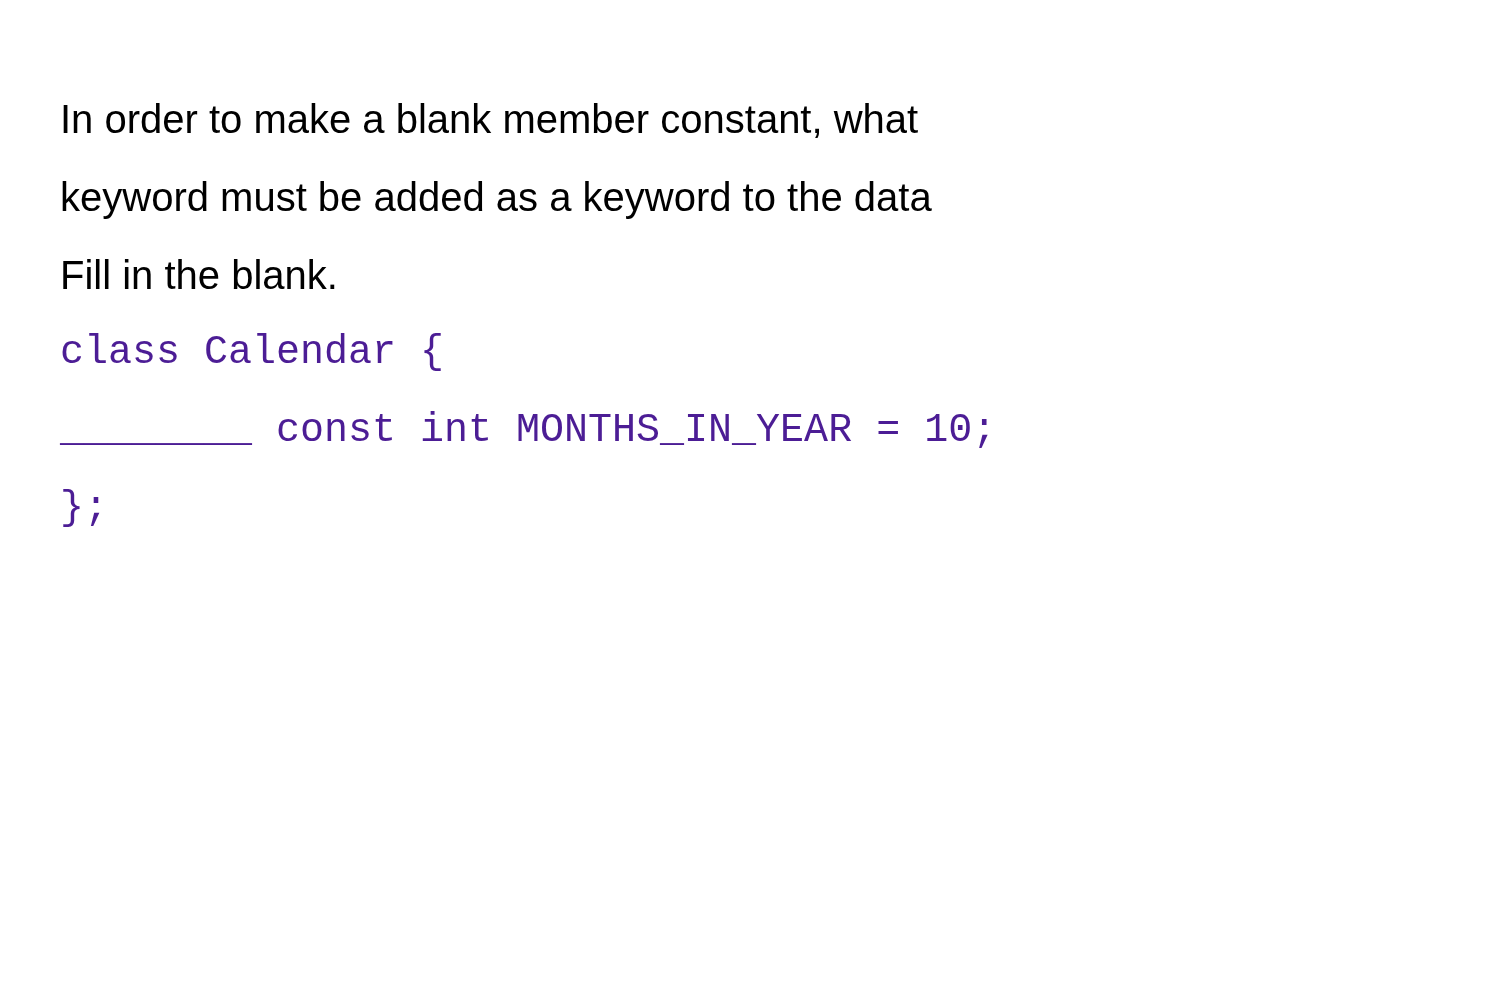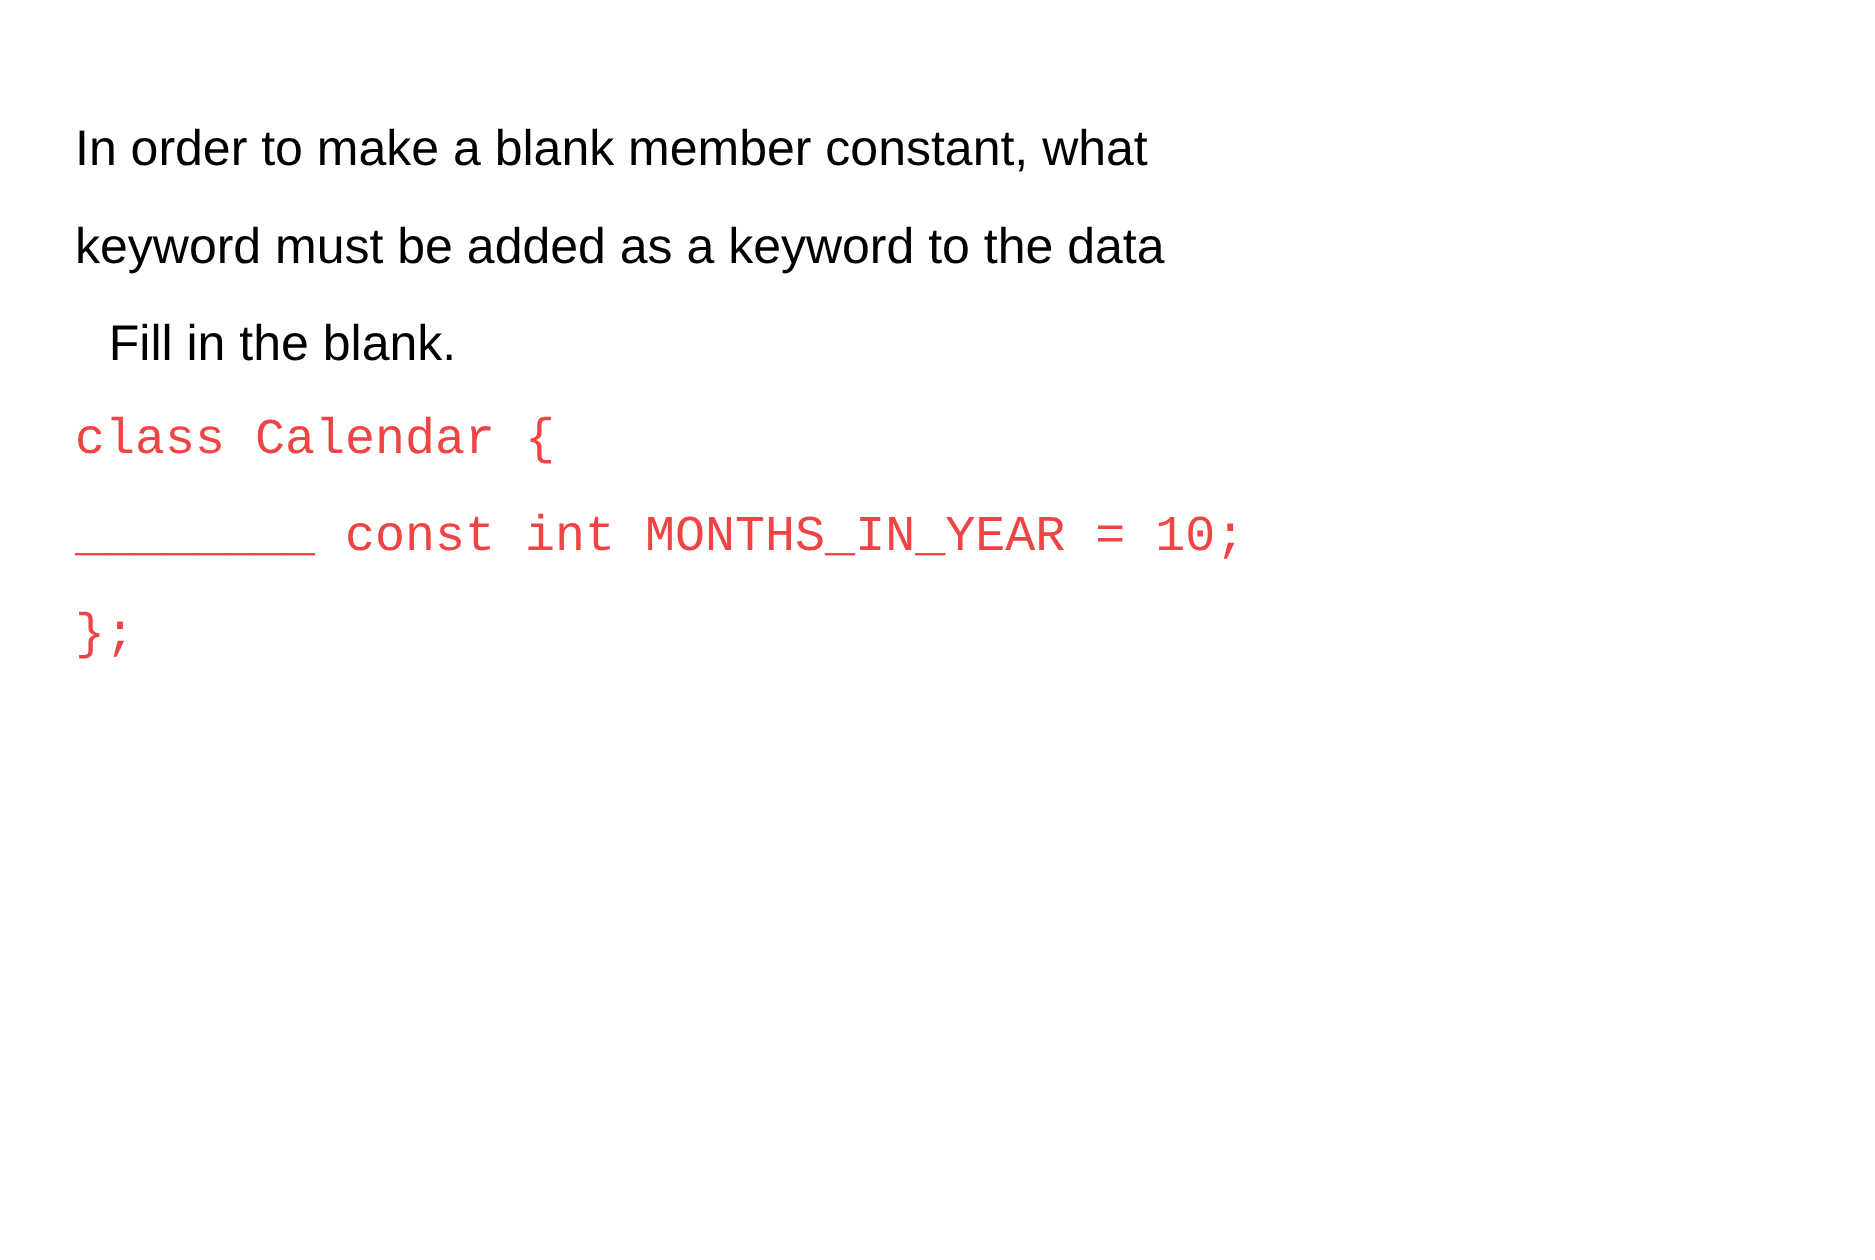--- a/index.html
+++ b/index.html
@@ -22,26 +22,25 @@
       font-size: 40px;
       line-height: 1.95;
       color: #000000;
       font-family: Arial, Helvetica, sans-serif;
     }
     .instruction-text {
       font-size: 40px;
       line-height: 1.95;
       color: #000000;
       font-family: Arial, Helvetica, sans-serif;
-      margin-left: 27px;
     }
     .code-text {
       font-size: 40px;
       line-height: 1.95;
-      color: #ef4444;
+      color: #4c1d95;
       font-family: "Courier New", Courier, monospace;
       white-space: pre;
     }
   </style>
 </head>
 <body>
 
 <div class="content">
   <div class="question-text">In order to make a blank member constant, what</div>
   <div class="question-text">keyword must be added as a keyword to the data</div>

